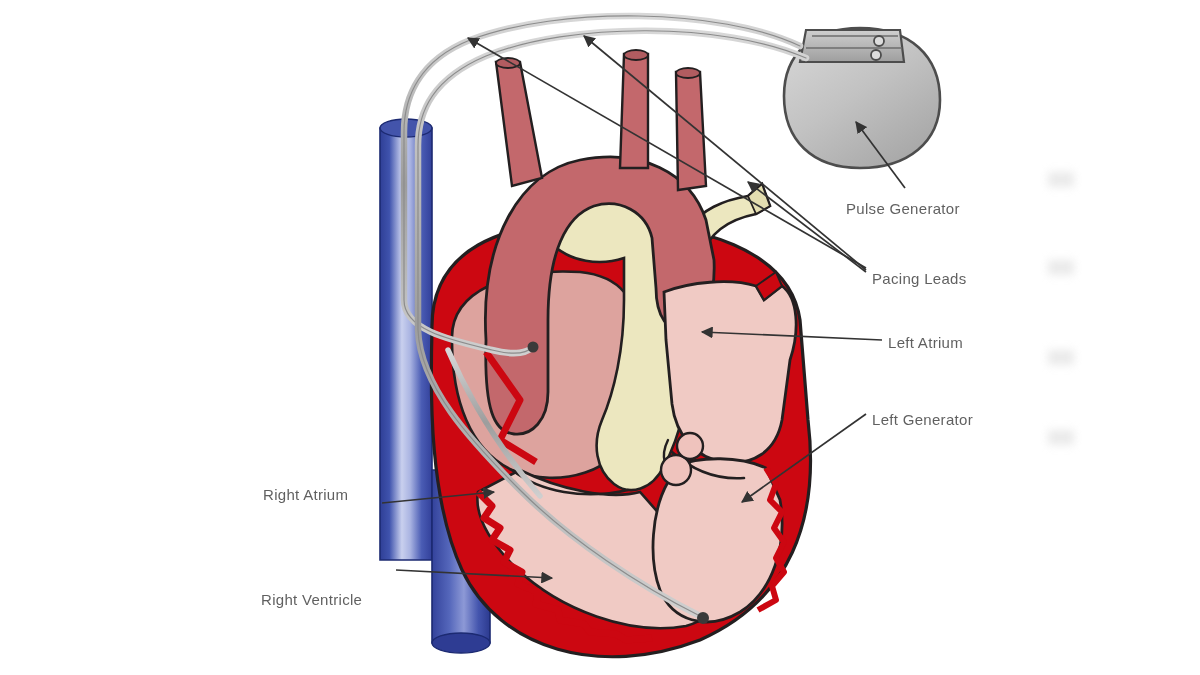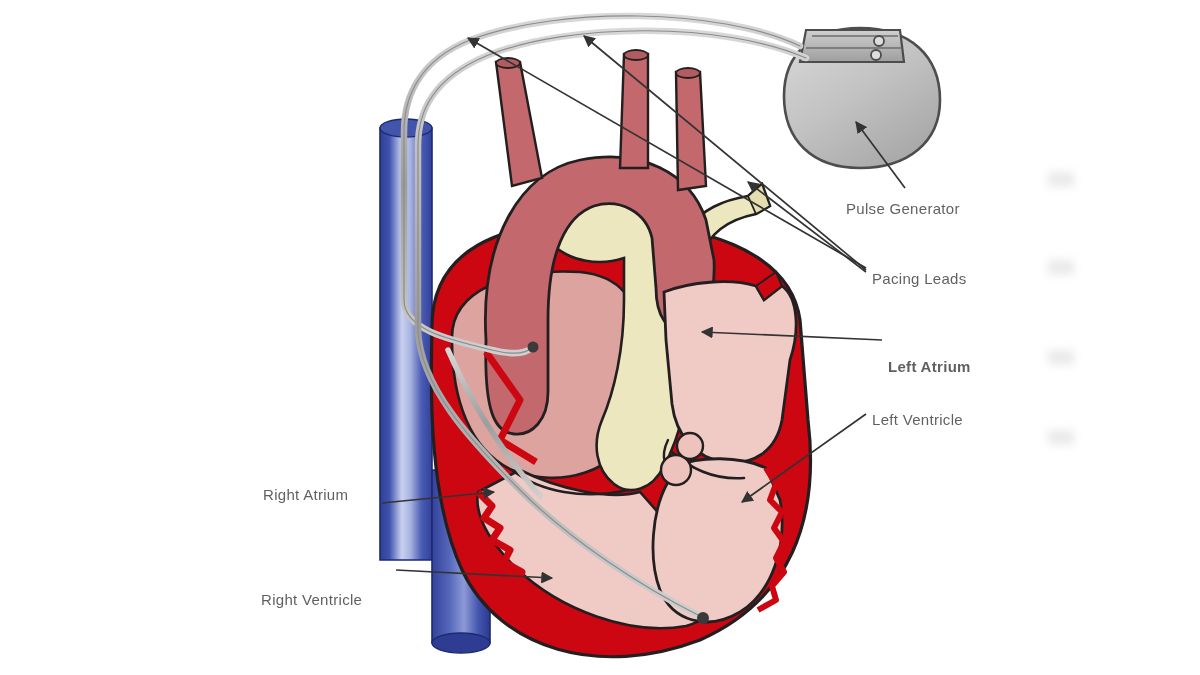--- a/index.html
+++ b/index.html
@@ -293,21 +293,21 @@
       <line x1="382" y1="503" x2="494" y2="492" marker-end="url(#arrowHead)"></line>
 
       <line x1="396" y1="570" x2="552" y2="578" marker-end="url(#arrowHead)"></line>
     </g>
   </svg>
 
   <div class="lbl" style="left:846px; top:201px;">Pulse Generator</div>
 
   <div class="lbl" style="left:872px; top:271px;">Pacing Leads</div>
 
-  <div class="lbl" style="left:888px; top:359px;font-weight:bold;">Left Atrium</div>
-
-  <div class="lbl" style="left:872px; top:412px;">Left Ventricle</div>
+  <div class="lbl" style="left:888px; top:335px;">Left Atrium</div>
+
+  <div class="lbl" style="left:872px; top:412px;">Left Generator</div>
 
   <div class="lbl" style="left:263px; top:487px;">Right Atrium</div>
 
   <div class="lbl" style="left:261px; top:568px;margin-top:24px;">Right Ventricle</div>
 
 </div>
 
 </body></html>

